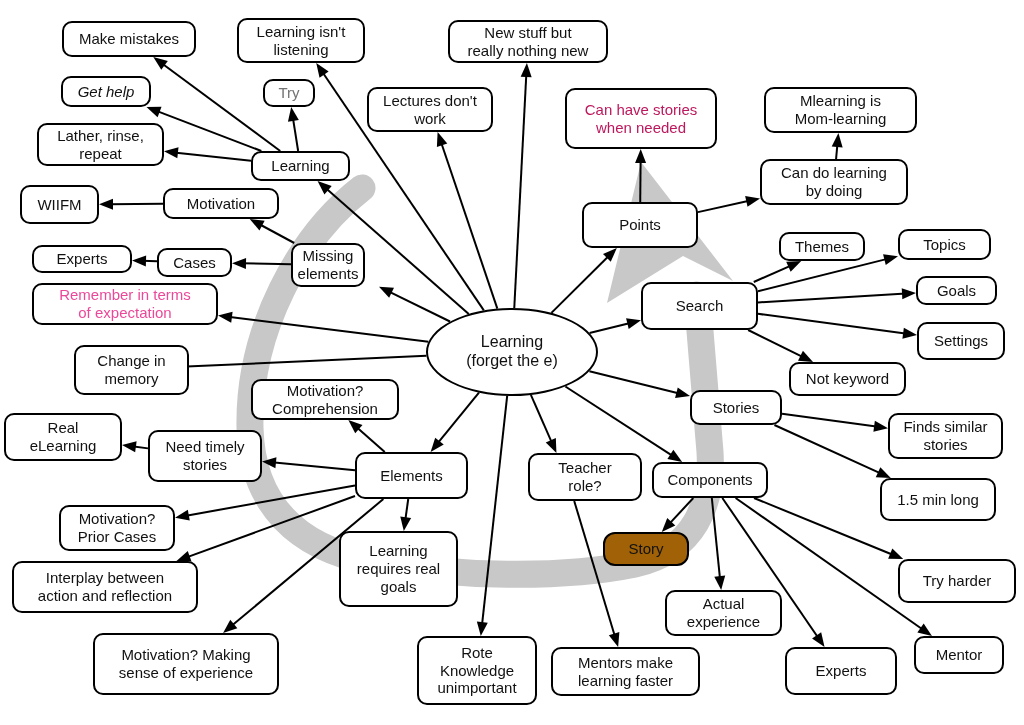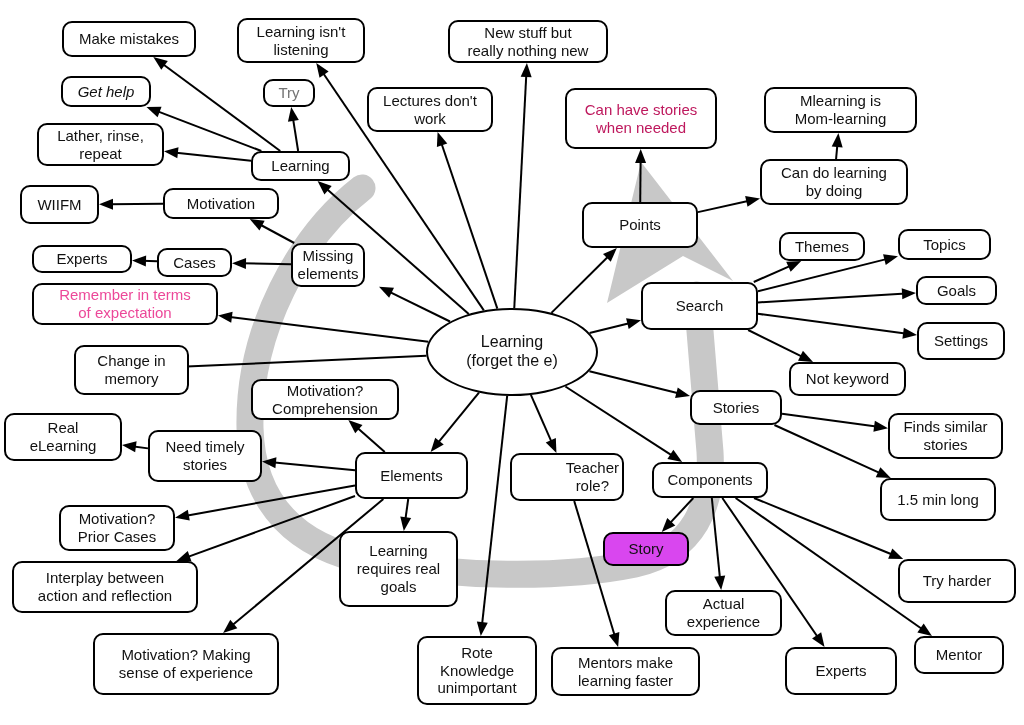--- a/index.html
+++ b/index.html
@@ -198,24 +198,24 @@
       <div class="node" style="left: 339px; top: 531px; width: 119px; height: 76px; border-color: rgb(0, 0, 0); background: rgb(255, 255, 255); color: rgb(17, 17, 17);"><span>Learning
 requires real
 goals</span></div>
       <div class="node" style="left: 12px; top: 561px; width: 186px; height: 52px; border-color: rgb(0, 0, 0); background: rgb(255, 255, 255); color: rgb(17, 17, 17);"><span>Interplay between
 action and reflection</span></div>
       <div class="node" style="left: 93px; top: 633px; width: 186px; height: 62px; border-color: rgb(0, 0, 0); background: rgb(255, 255, 255); color: rgb(17, 17, 17);"><span>Motivation? Making
 sense of experience</span></div>
       <div class="node" style="left: 417px; top: 636px; width: 120px; height: 69px; border-color: rgb(0, 0, 0); background: rgb(255, 255, 255); color: rgb(17, 17, 17);"><span>Rote
 Knowledge
 unimportant</span></div>
-      <div class="node" style="left: 510px; top: 453px; width: 114px; height: 48px; border-color: rgb(0, 0, 0); background: rgb(255, 255, 255); color: rgb(17, 17, 17); justify-content: flex-end;"><span>Teacher
+      <div class="node" style="left: 528px; top: 453px; width: 114px; height: 48px; border-color: rgb(0, 0, 0); background: rgb(255, 255, 255); color: rgb(17, 17, 17);"><span>Teacher
 role?</span></div>
       <div class="node" style="left: 652px; top: 462px; width: 116px; height: 36px; border-color: rgb(0, 0, 0); background: rgb(255, 255, 255); color: rgb(17, 17, 17);"><span>Components</span></div>
-      <div class="node" style="left: 603px; top: 532px; width: 86px; height: 34px; border-color: rgb(0, 0, 0); background: #d946ef; color: rgb(17, 17, 17);"><span>Story</span></div>
+      <div class="node" style="left: 603px; top: 532px; width: 86px; height: 34px; border-color: rgb(0, 0, 0); background: #a16207; color: rgb(17, 17, 17); border-radius: 12px;"><span>Story</span></div>
       <div class="node" style="left: 665px; top: 590px; width: 117px; height: 46px; border-color: rgb(0, 0, 0); background: rgb(255, 255, 255); color: rgb(17, 17, 17);"><span>Actual
 experience</span></div>
       <div class="node" style="left: 898px; top: 559px; width: 118px; height: 44px; border-color: rgb(0, 0, 0); background: rgb(255, 255, 255); color: rgb(17, 17, 17);"><span>Try harder</span></div>
       <div class="node" style="left: 914px; top: 636px; width: 90px; height: 38px; border-color: rgb(0, 0, 0); background: rgb(255, 255, 255); color: rgb(17, 17, 17);"><span>Mentor</span></div>
       <div class="node" style="left: 785px; top: 647px; width: 112px; height: 48px; border-color: rgb(0, 0, 0); background: rgb(255, 255, 255); color: rgb(17, 17, 17);"><span>Experts</span></div>
       <div class="node" style="left: 551px; top: 647px; width: 149px; height: 49px; border-color: rgb(0, 0, 0); background: rgb(255, 255, 255); color: rgb(17, 17, 17);"><span>Mentors make
 learning faster</span></div>
     </div>
 </div>
 

